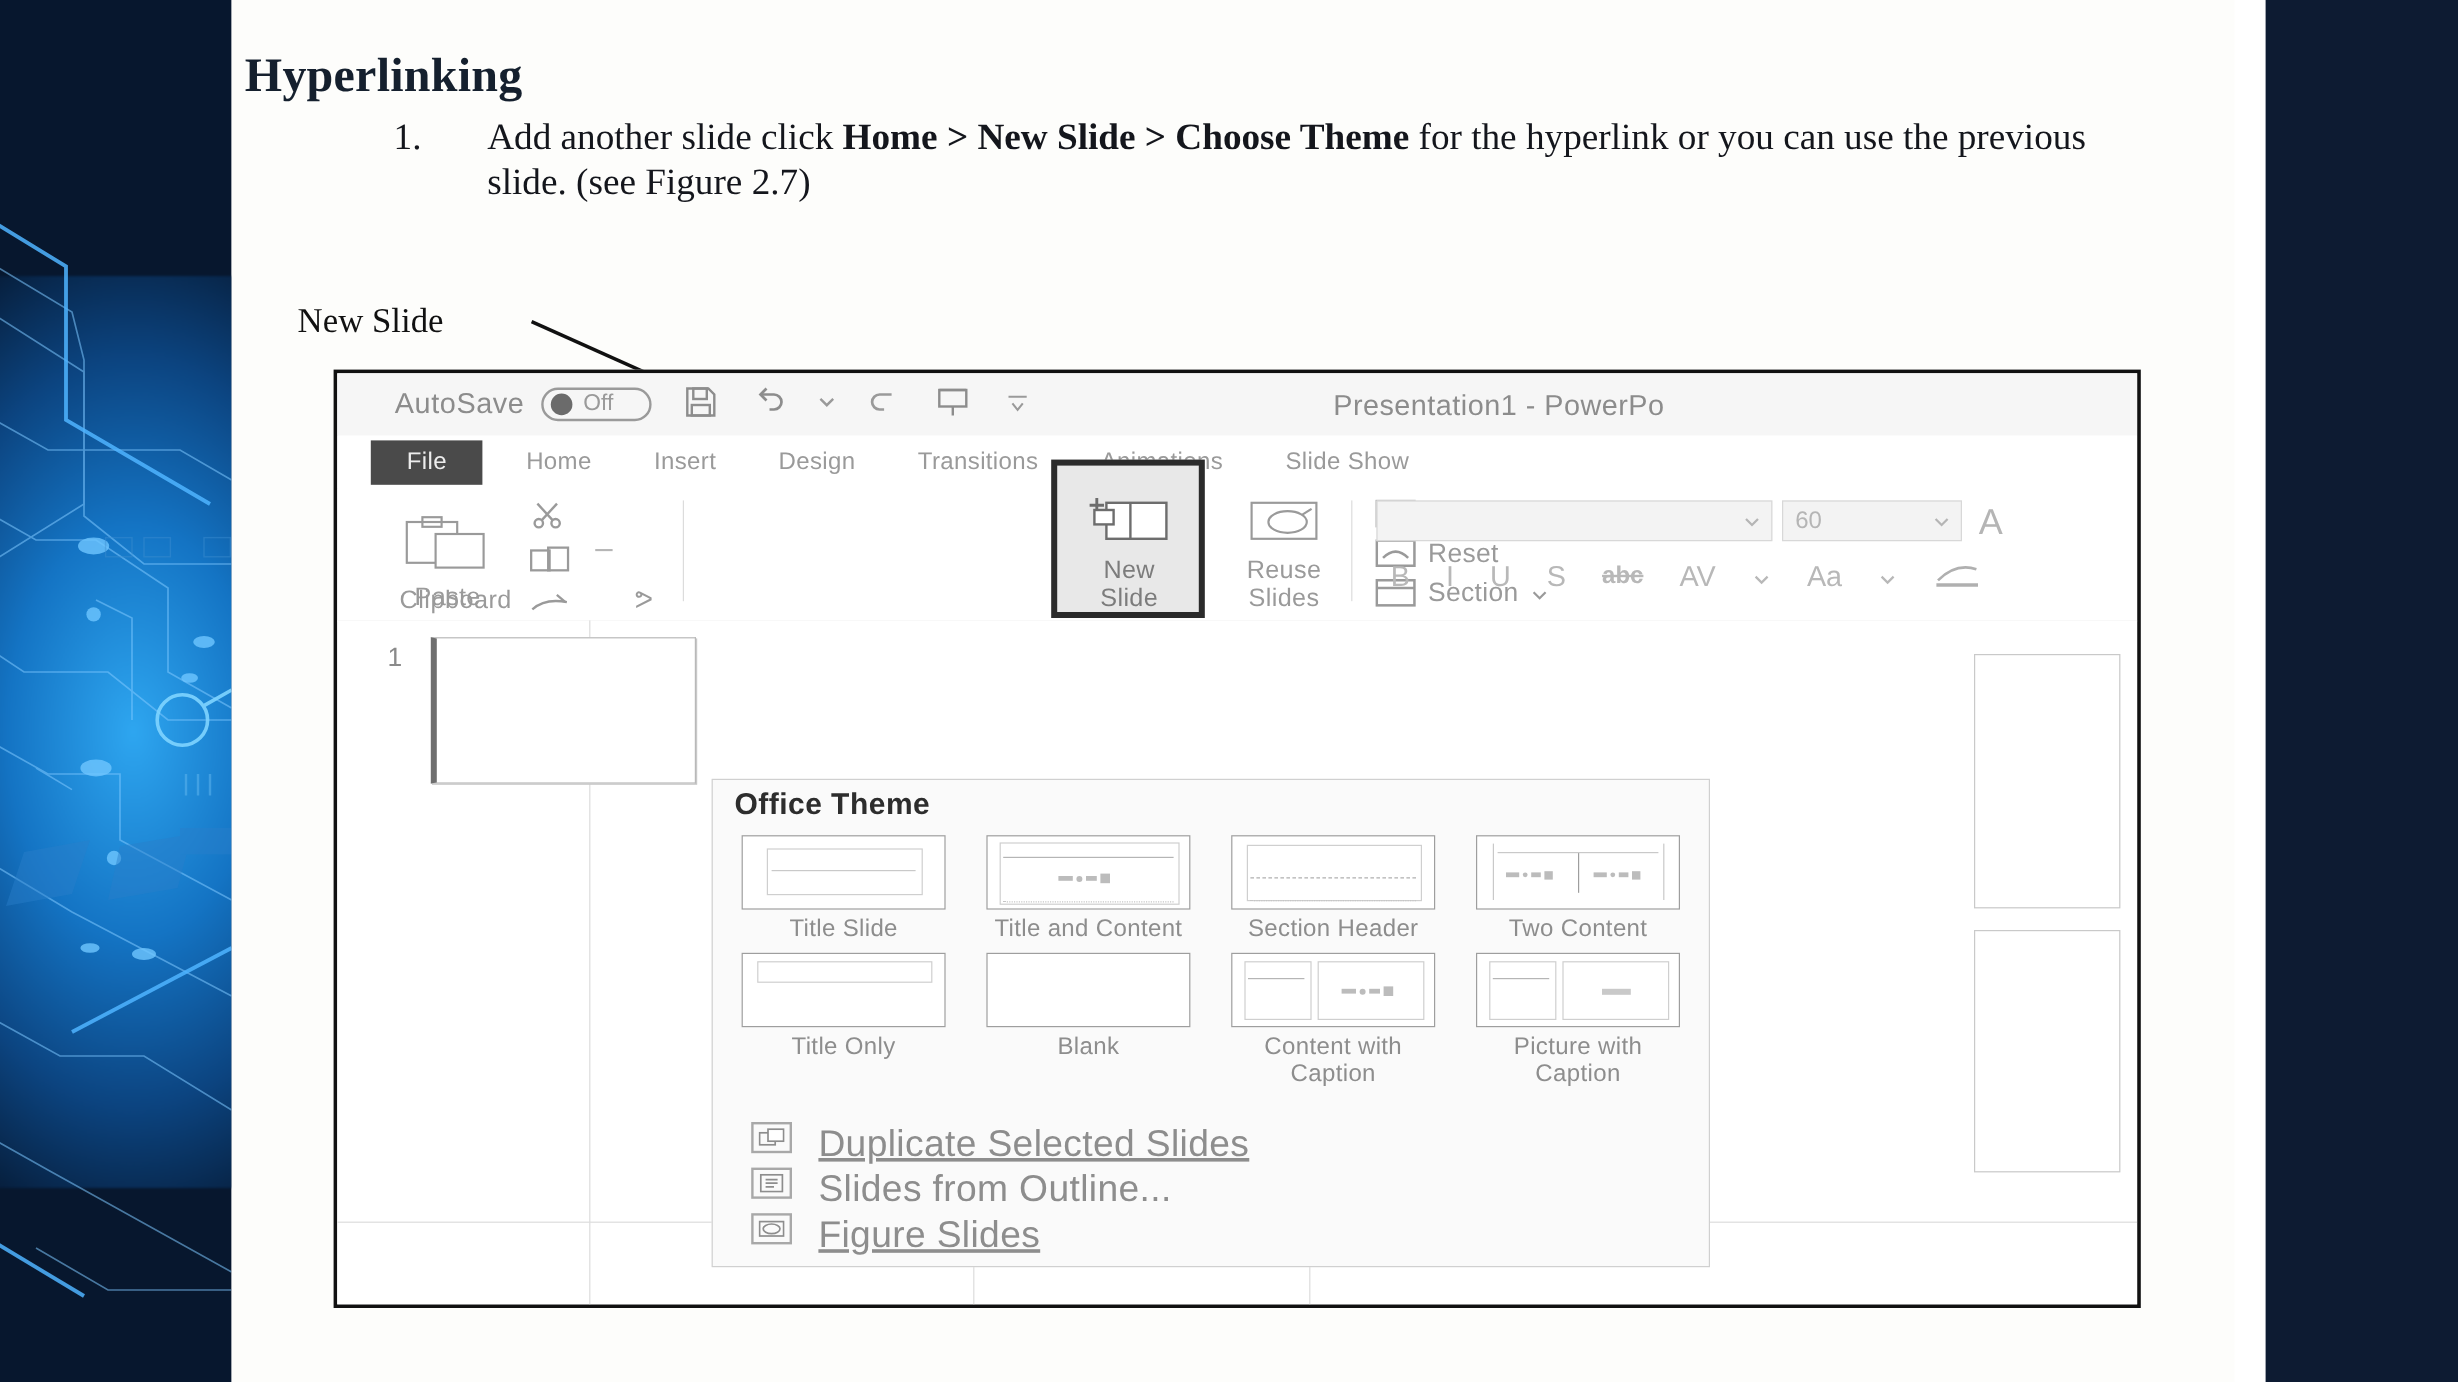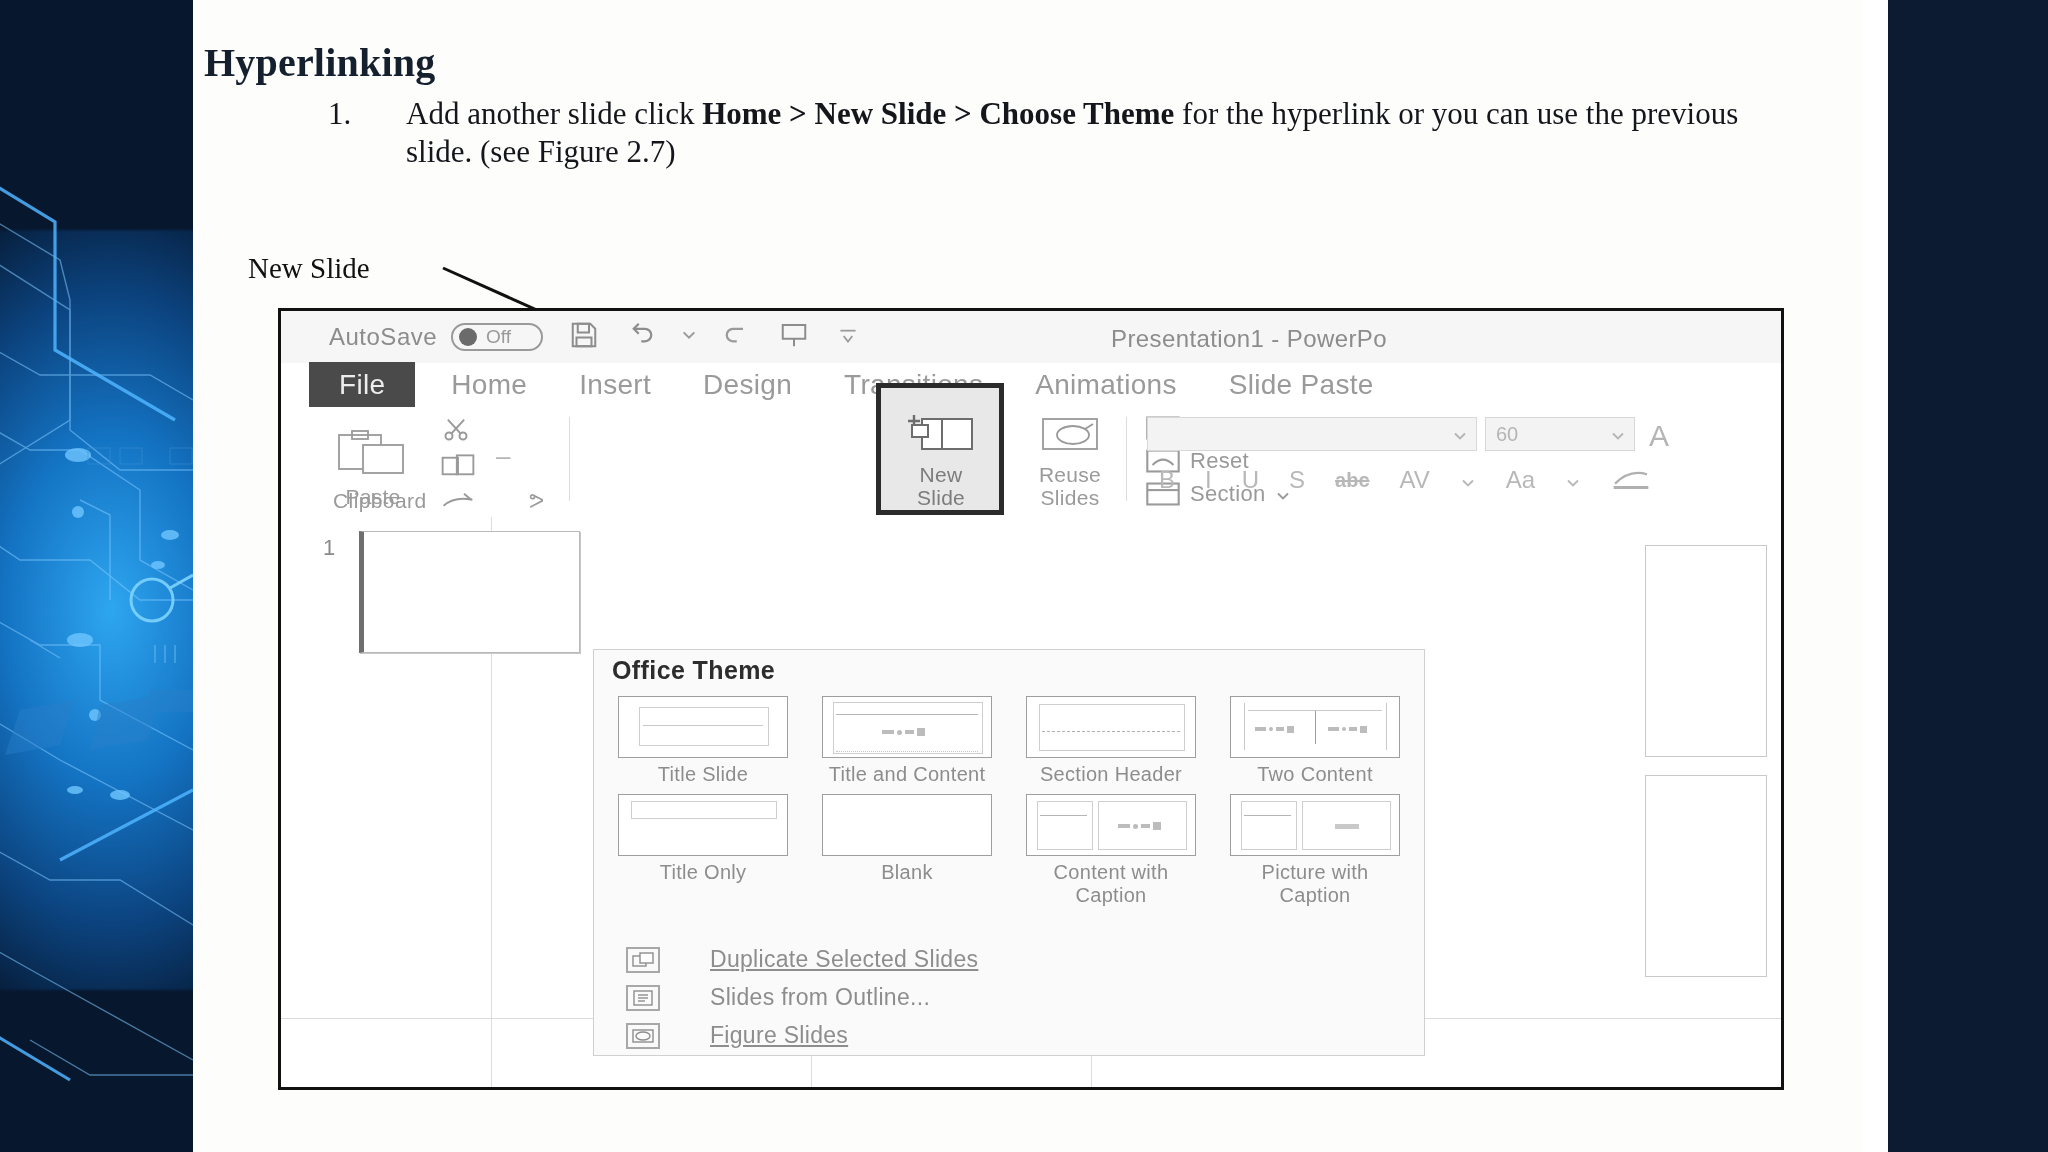--- a/index.html
+++ b/index.html
@@ -97,21 +97,21 @@
     position:absolute;left:830px;top:14px;
     font-size:24px;color:#8c8c8c;white-space:nowrap;letter-spacing:.4px;
   }
 
   
   #ppt-tabs{
     position:absolute;left:0;top:52px;width:100%;height:44px;
     background:#ffffff;display:flex;align-items:center;
   }
   #ppt-tabs .tab{
-    font-size:28px;color:#9a9a9a;margin-right:52px;letter-spacing:.3px;white-space:nowrap;
+    font-size:20px;color:#9a9a9a;margin-right:52px;letter-spacing:.3px;white-space:nowrap;
   }
   #ppt-tabs .tab.file{
     background:#4a4a4a;color:#ededed;padding:7px 30px;margin-right:36px;margin-left:28px;
   }
 
   
   #ppt-ribbon{
     position:absolute;left:0;top:96px;width:100%;height:110px;
     background:#ffffff;border-bottom:1px solid #e2e2e2;
   }
@@ -204,23 +204,22 @@
   .ph-box{position:absolute;border:1px solid #cfcfcf;}
   .ph-icons{
     position:absolute;display:flex;align-items:center;gap:3px;
   }
   .ph-icons i{display:block;background:#bcbcbc;}
 
   .gal-menu{
     position:absolute;left:10px;bottom:6px;width:800px;
   }
   .gal-menu-item{
-    display:flex;align-items:flex-end;height:38px;font-size:23px;color:#8d8d8d;
+    display:flex;align-items:flex-start;height:38px;font-size:31px;color:#8d8d8d;
     letter-spacing:.3px;
-    gap:28px;
   }
   .gal-menu-item .mi{
     width:34px;height:26px;margin:0 22px 0 22px;
     border:2px solid #a8a8a8;box-sizing:border-box;flex:none;
     display:flex;align-items:center;justify-content:center;
   }
   .gal-menu-item u{text-decoration:underline;}
 
   
   #figcaption{
@@ -353,21 +352,21 @@
       <div id="doc-title">Presentation1  -  PowerPo</div>
     </div>
 
     <div id="ppt-tabs">
       <div class="tab file">File</div>
       <div class="tab">Home</div>
       <div class="tab">Insert</div>
       <div class="tab">Design</div>
       <div class="tab">Transitions</div>
       <div class="tab">Animations</div>
-      <div class="tab">Slide Paste</div>
+      <div class="tab">Slide Show</div>
     </div>
 
     <div id="ppt-ribbon">
 
       <div class="rib-group" style="left:30px;width:250px;">
         <div class="big-btn" style="left:8px;top:22px;width:108px;">
           <span class="glyph">
             <svg width="76" height="48" viewBox="0 0 76 48" fill="none" stroke="#9a9a9a" stroke-width="1.8">
               <rect x="4" y="6" width="42" height="34"></rect>
                 <rect x="17" y="2" width="16" height="8"></rect>

